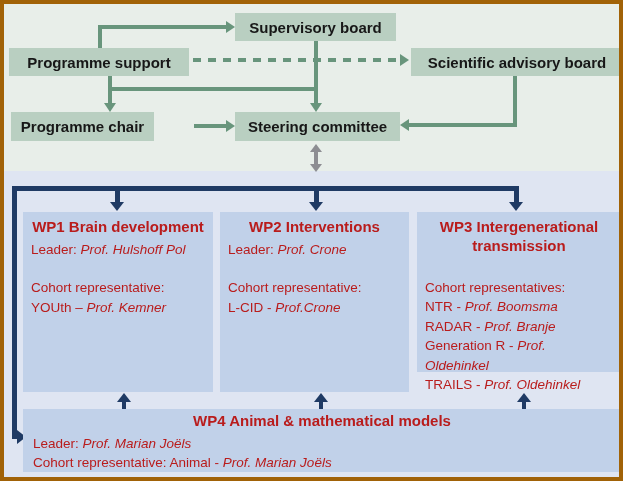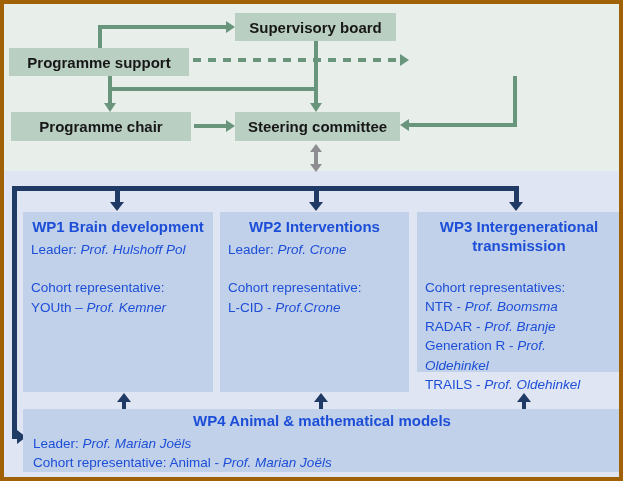--- a/index.html
+++ b/index.html
@@ -24,21 +24,21 @@
     display:flex; align-items:center; justify-content:center;
     font-weight:bold; font-size:15px; color:#171717;
     text-align:center;
   }
   
   .wpbox {
     position:absolute;
     background: var(--c-wp-box, #c1d1e9);
     box-sizing:border-box;
     padding:6px 8px 4px 8px;
-    font-size:13.5px; line-height:1.45; color:#1d4ed8;
+    font-size:13.5px; line-height:1.45; color:#b91c1c;
   }
   .wpbox .wp-title {
     font-weight:bold; font-size:15px; text-align:center; margin-bottom:3px;
     line-height:1.25;
   }
   .wp-spacer { height:19px; }
   .it { font-style: italic; }
   
   .hl  { position:absolute; height:4px; background: var(--c-green-arrow, #68957c); }
   .vl  { position:absolute; width:4px;  background: var(--c-green-arrow, #68957c); }
@@ -65,21 +65,24 @@
 
 <div id="canvas">
   <div id="top-strip"></div>
 
   <div class="gbox" style="left:231px; top:9px; width:161px; height:28px;">
     <span>Supervisory board</span>
   </div>
   <div class="gbox" style="left:5px; top:44px; width:180px; height:28px;">
     <span>Programme support</span>
   </div>
-  <div class="gbox" style="left:7px; top:108px; width:180px; height:29px;text-align:right;">
+  <div class="gbox" style="left:407px; top:44px; width:212px; height:28px;">
+    <span>Scientific advisory board</span>
+  </div>
+  <div class="gbox" style="left:7px; top:108px; width:143px; height:29px;text-align:right;">
     <span>Programme chair</span>
   </div>
   <div class="gbox" style="left:231px; top:108px; width:165px; height:29px;">
     <span>Steering committee</span>
   </div>
 
   <div>
     <div class="vl" style="left:94px; top:21px; height:23px;"></div>
     <div class="hl" style="left:94px; top:21px; width:128px;"></div>
     <div class="tri tri-r-g" style="left:222px; top:17px;"></div>

